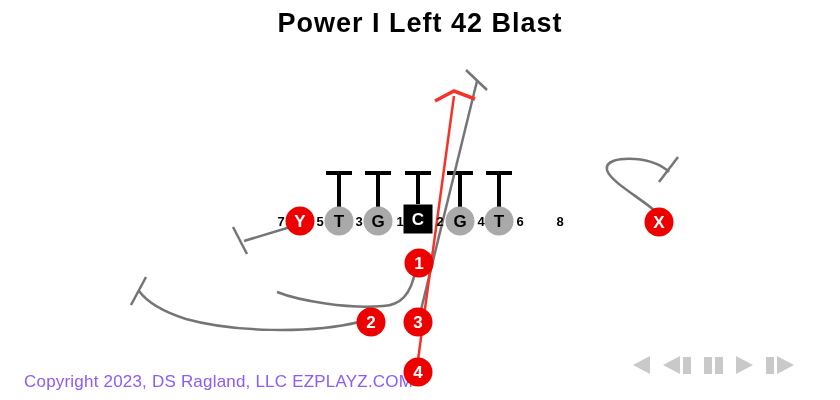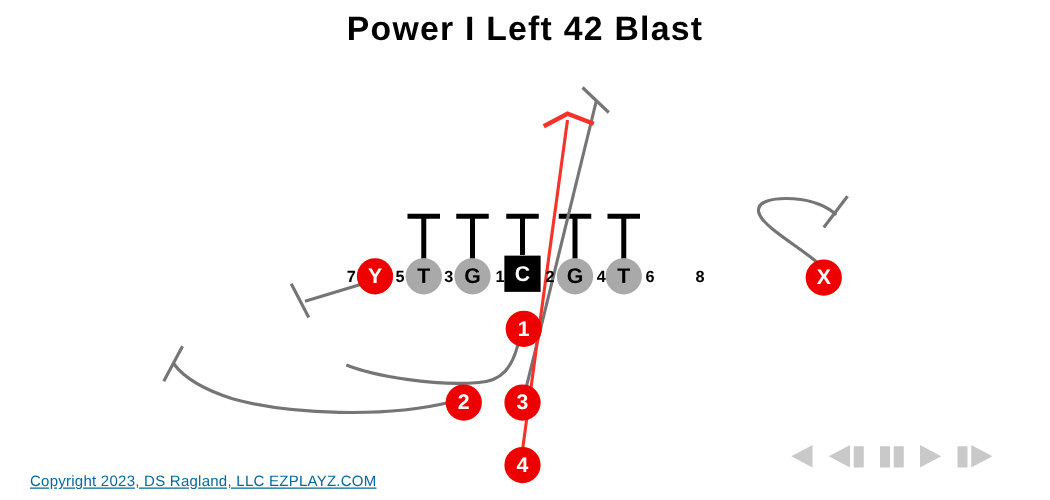--- a/index.html
+++ b/index.html
@@ -18,23 +18,22 @@
     width:29px;height:29px;font-weight:bold;font-size:17px;line-height:1;
     transform:translate(-50%,-50%);box-sizing:border-box;cursor:default;
   }
   .player.circle{border-radius:50%;}
   .player.square{border-radius:0;}
   .gap-number{
     position:absolute;z-index:2;transform:translate(-50%,-50%);
     font-size:13px;font-weight:bold;color:#000;line-height:1;
   }
   .copyright{
-    position:absolute;left:24px;bottom:8px;font-size:12px;color:#0369a1;
+    position:absolute;left:24px;bottom:8px;font-size:17px;color:#8b5cf6;
     letter-spacing:0.2px;
-    text-decoration:underline;
   }
   .controls{
     position:absolute;right:46px;bottom:26px;display:flex;align-items:center;gap:13px;
   }
   .ctrl{display:flex;align-items:center;gap:3px;cursor:pointer;}
   .tri-l{width:0;height:0;border-top:9px solid transparent;border-bottom:9px solid transparent;border-right:17px solid #c9c9c9;}
   .tri-r{width:0;height:0;border-top:9px solid transparent;border-bottom:9px solid transparent;border-left:17px solid #c9c9c9;}
   .bar{width:8px;height:17px;background:#c9c9c9;}
 </style>
 </head>

